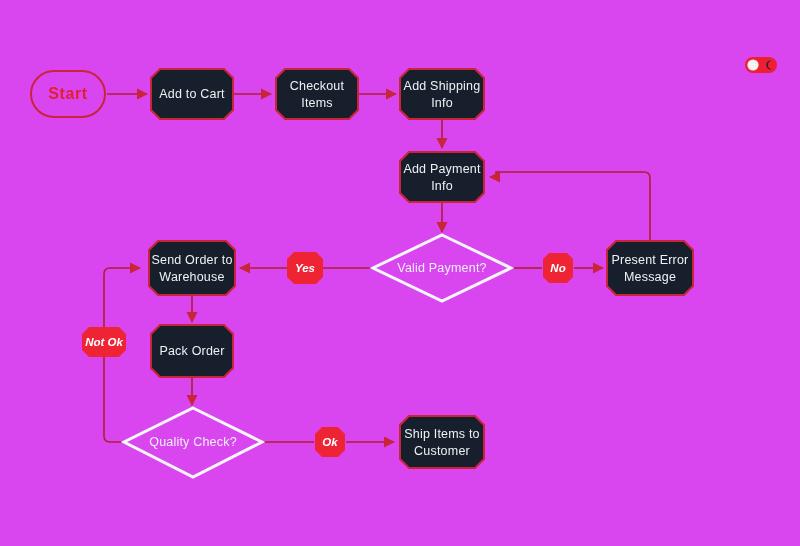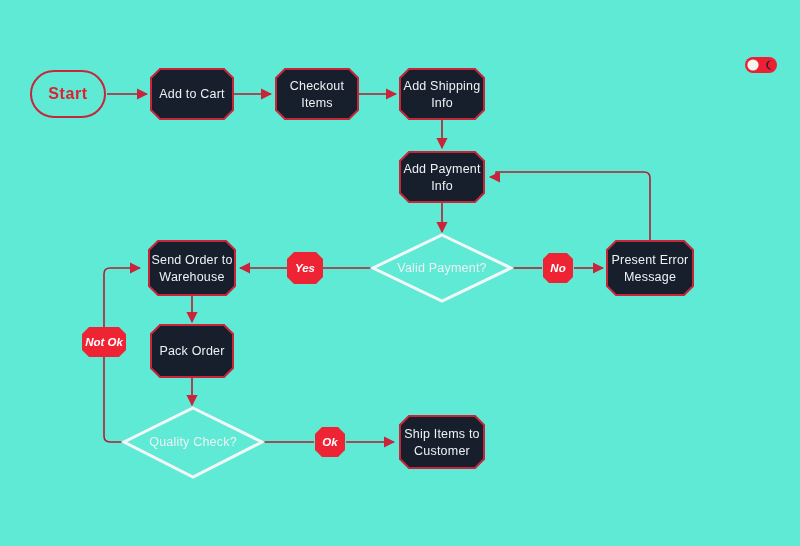--- a/index.html
+++ b/index.html
@@ -4,21 +4,21 @@
 <style>
   html, body {
     margin: 0;
     padding: 0;
     background: #161f2b;
   }
   #canvas {
     position: relative;
     width: 800px;
     height: 546px;
-    background: #5eead4;
+    background: #d946ef;
     overflow: hidden;
     font-family: "Liberation Sans", sans-serif;
   }
   #flow-svg {
     position: absolute;
     left: 0;
     top: 0;
     width: 800px;
     height: 546px;
   }

